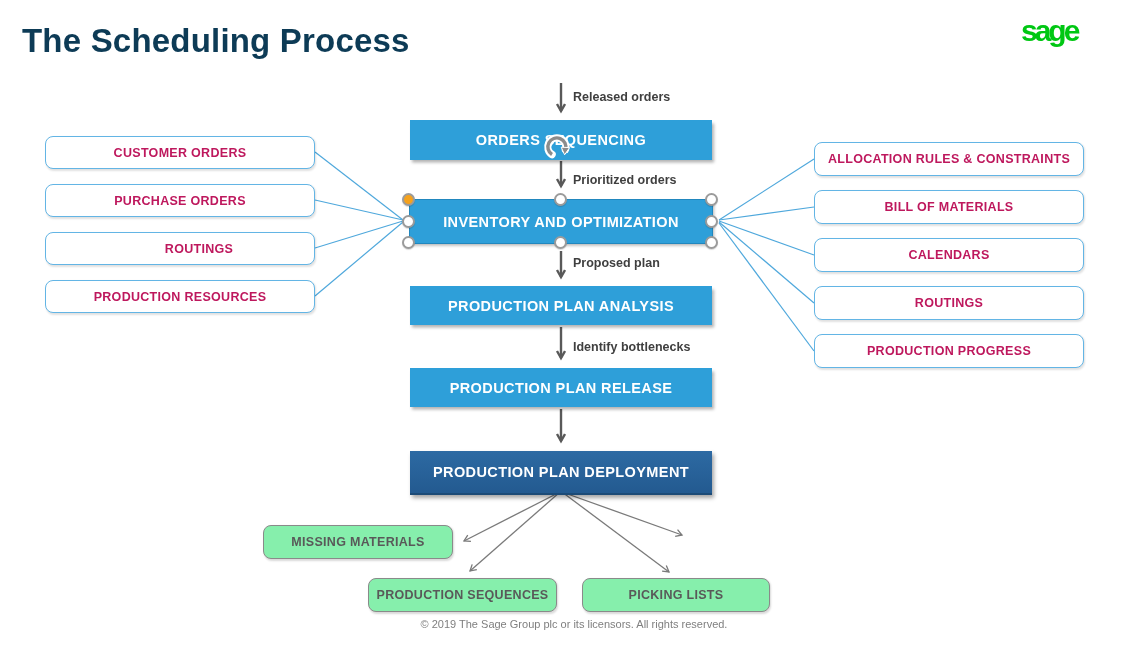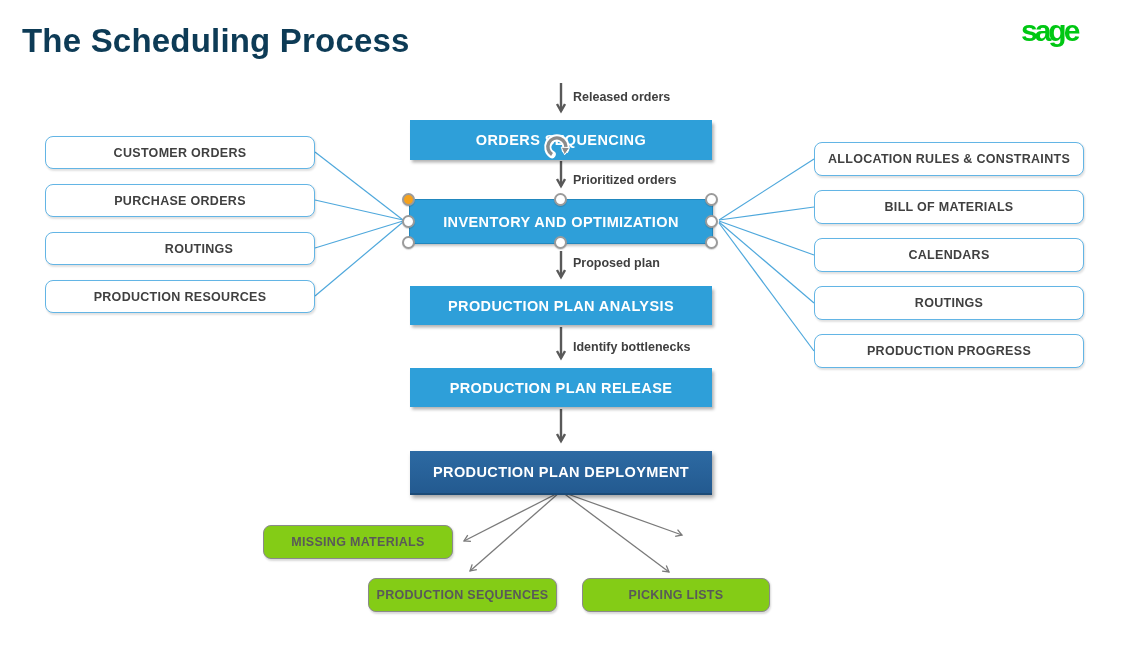--- a/index.html
+++ b/index.html
@@ -26,25 +26,25 @@
   }
   .step.selected { outline:1px solid #2187be; }
   .step.dark {
     background:linear-gradient(#2d6aa3,#235a90);
     border-bottom:2px solid #1c4b77;
     box-shadow:2px 3px 4px rgba(0,0,0,0.35);
   }
   .sidebox {
     width:270px; background:#ffffff; border:1.4px solid #63b5e5; border-radius:8px;
     display:flex; align-items:center; justify-content:center;
-    font-size:12.5px; font-weight:700; color:#404040; letter-spacing:0.3px;
+    font-size:12.5px; font-weight:700; color:#be185d; letter-spacing:0.3px;
     box-shadow:1px 1.5px 2px rgba(0,0,0,0.12); z-index:2;
   }
   .graybox {
-    background:#84cc16; border:1.4px solid #8a8a8a; border-radius:8px;
+    background:#86efac; border:1.4px solid #8a8a8a; border-radius:8px;
     display:flex; align-items:center; justify-content:center;
     font-size:12.5px; font-weight:700; color:#595959; letter-spacing:0.3px;
     box-shadow:1px 1.5px 2px rgba(0,0,0,0.15); z-index:2;
   }
   .flowlabel {
     font-size:12.5px; font-weight:700; color:#3f3f3f; z-index:3; white-space:nowrap;
   }
   .handle {
     width:13px; height:13px; border-radius:50%; background:#ffffff;
     border:2.5px solid #9b9b9b; z-index:5; box-shadow:0 1px 1px rgba(0,0,0,0.15);
@@ -141,14 +141,15 @@
   <div class="abs handle" style="left:705px; top:236px;"></div>
 
   <div class="abs rotate-handle" style="left:543px; top:133px;">
     <svg width="28" height="28" viewBox="0 0 28 28">
       <path d="M 9 21.5 A 9 9 0 1 1 22.5 16.5" fill="none" stroke="#ffffff" stroke-width="7.5" stroke-linecap="round"></path>
       <path d="M 9 21.5 A 9 9 0 1 1 22.5 16.5" fill="none" stroke="#8c8c8c" stroke-width="3.4" stroke-linecap="butt"></path>
       <polygon points="18.2,14.2 26.6,14.6 21.6,21.8" fill="#8c8c8c" stroke="#ffffff" stroke-width="1"></polygon>
     </svg>
   </div>
 
+  <div class="abs footer">© 2019 The Sage Group plc or its licensors. All rights reserved.</div>
 
 </div>
 
 </body></html>

